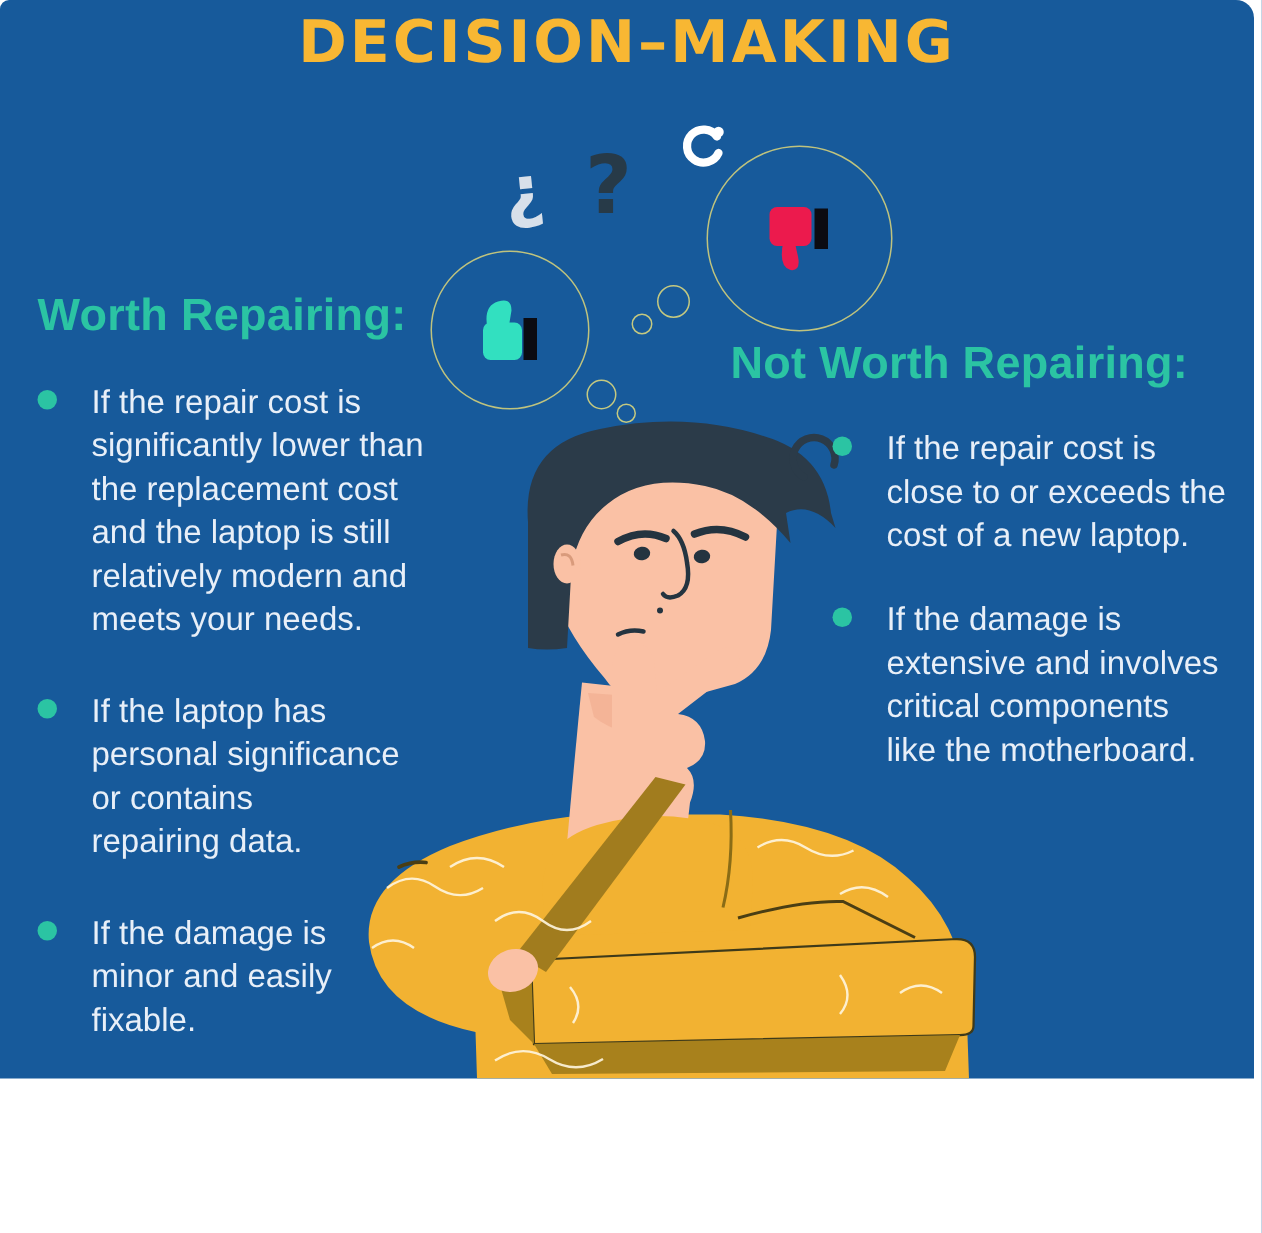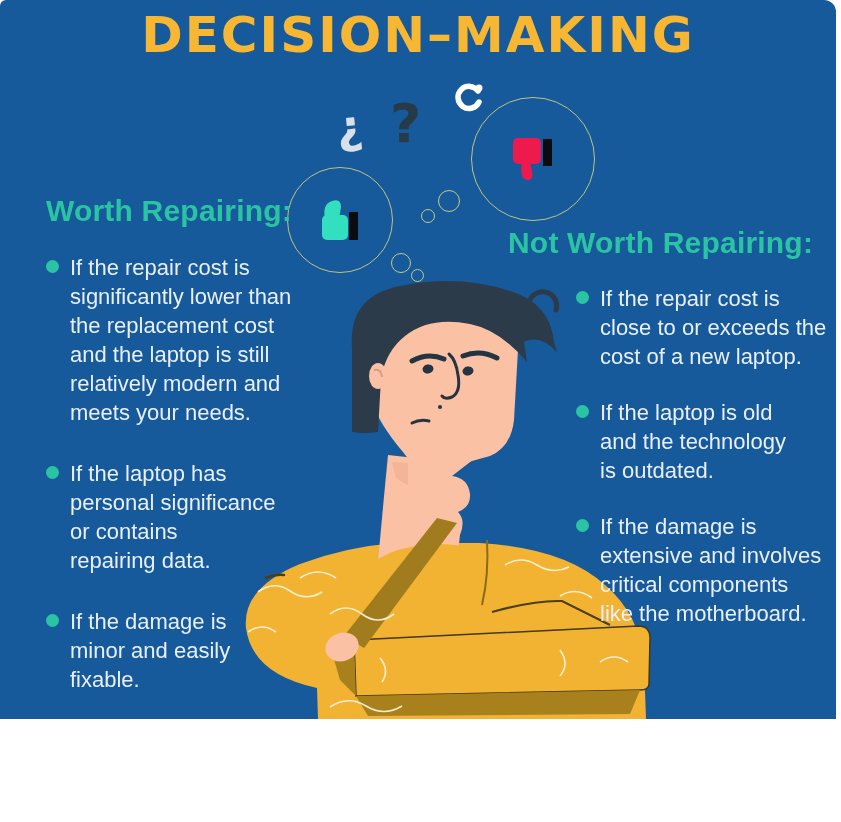--- a/index.html
+++ b/index.html
@@ -4,27 +4,27 @@
 <style>
   * { margin:0; padding:0; box-sizing:border-box; }
   body { font-family:"Liberation Sans", sans-serif; background:#ffffff; }
   .page { position:relative; width:841px; height:822px; background:#ffffff; overflow:hidden; }
 
   .panel { position:absolute; left:0; top:0; width:836px; height:719px;
            background:#175A9B; border-radius:6px 12px 0 0; }
 
   .title { position:absolute; left:0; top:6px; width:836px; text-align:center;
            font-family:"DejaVu Sans","Liberation Sans",sans-serif;
-           font-size:50px; font-weight:800; letter-spacing:2px; color:#F8B733; }
+           font-size:39px; font-weight:800; letter-spacing:2px; color:#F8B733; }
 
   
-  .col { position:absolute; z-index:5;margin-left:21px; }
+  .col { position:absolute; z-index:5; }
   .col h2 { font-size:30px; font-weight:700; color:#2BC4A3; letter-spacing:.2px; }
   .col ul { list-style:none; }
-  .col li { display:flex; gap:11px; }
+  .col li { display:flex; gap:23px; }
   .dot { flex:none; width:13px; height:13px; border-radius:50%; background:#2BC4A3; margin-top:7px; }
   .txt { font-size:22px; line-height:29px; color:#E8EFF8; white-space:pre-line; }
   .col-left  { left:25px;  top:194px; width:280px; }
   .col-left h2 { margin-bottom:25px; }
   .col-left li { margin-bottom:32px; }
   .col-right { left:487px; top:226px; width:345px; }
   .col-right h2 { margin-bottom:24px; }
   .col-right ul { padding-left:68px; }
   .col-right li { margin-bottom:27px; }
 
@@ -183,26 +183,20 @@
       <h2>Not Worth Repairing:</h2>
       <ul>
         <li>
           <span class="dot"></span>
           <span class="txt">If the repair cost is
 close to or exceeds the
 cost of a new laptop.</span>
         </li>
         <li>
           <span class="dot"></span>
-          <span class="txt">If the laptop is old
-and the technology
-is outdated.</span>
-        </li>
-        <li>
-          <span class="dot"></span>
           <span class="txt">If the damage is
 extensive and involves
 critical components
 like the motherboard.</span>
         </li>
       </ul>
     </section>
   </div>
 
 </div>

